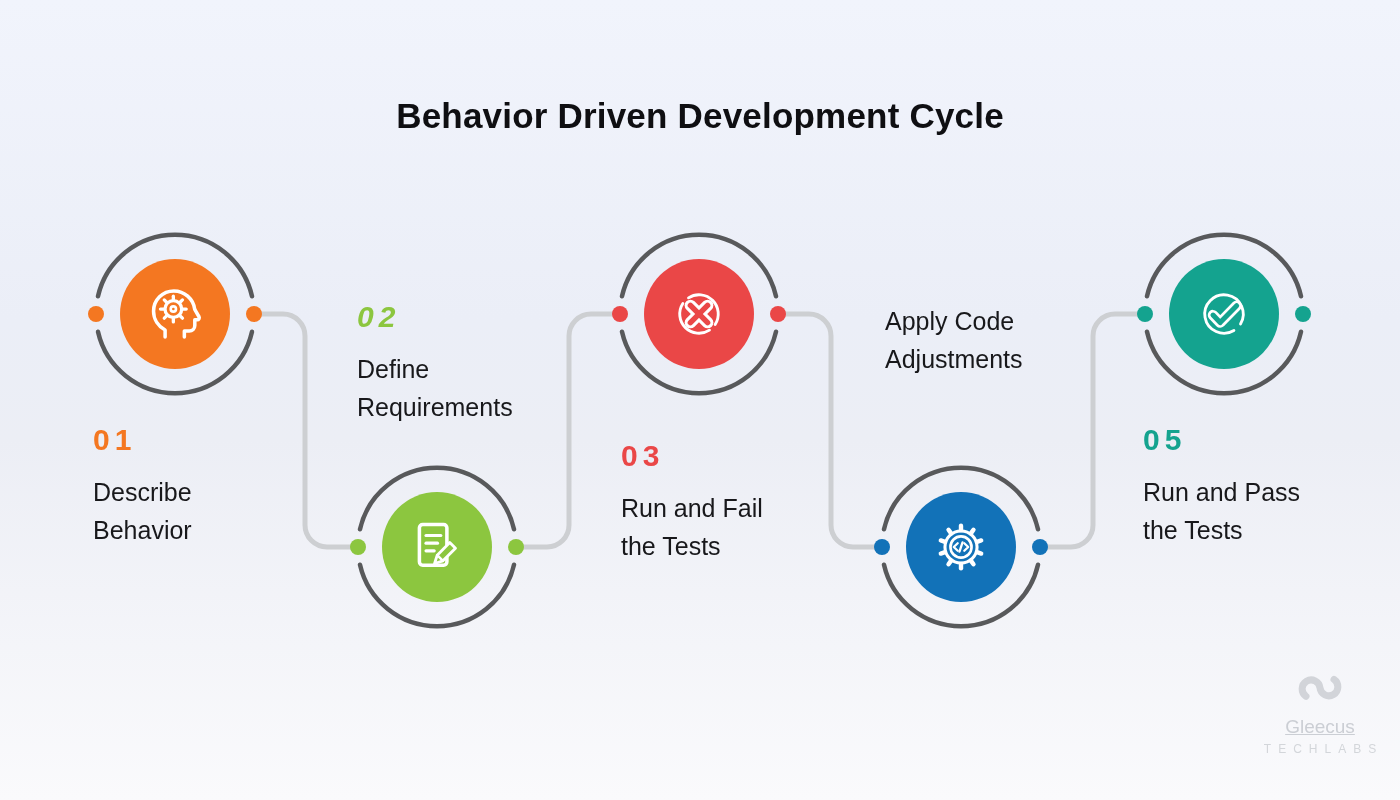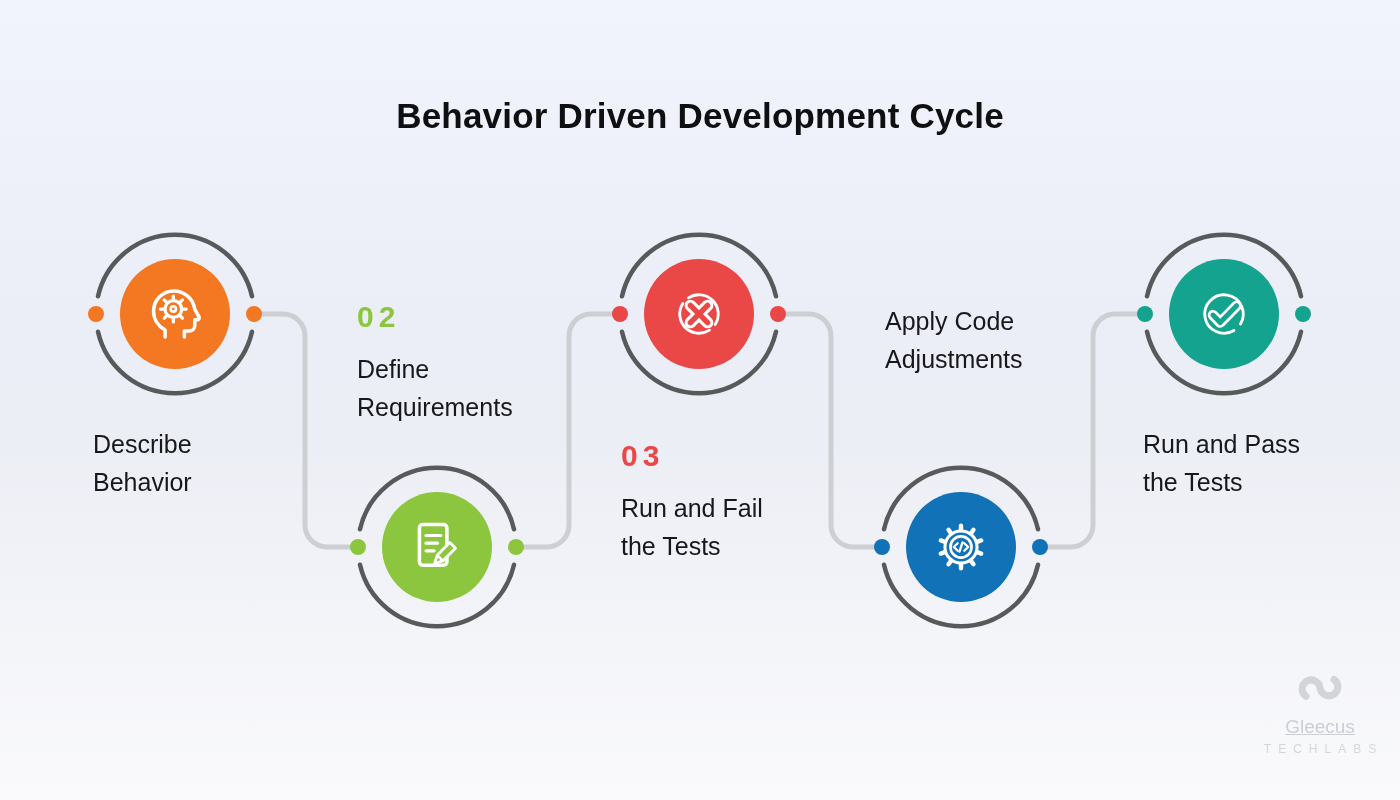--- a/index.html
+++ b/index.html
@@ -29,21 +29,21 @@
   .b5{left:1169px;top:259px;background:#14a38f;}
   .step-text{position:absolute;width:185px;}
   .step-num{
     font-size:30px;font-weight:700;letter-spacing:5px;line-height:30px;
     margin-bottom:18px;
   }
   .step-label{
     font-size:25px;line-height:38px;color:#18181b;max-width:175px;
   }
   .t1{left:93px;top:425px;}  .t1 .step-num{color:#f47721;}
-  .t2{left:357px;top:302px;} .t2 .step-num{color:#8cc63f;}
+  .t2{left:357px;top:302px;} .t2 .step-num{color:#8cc63f;font-style:italic;}
   .t3{left:621px;top:412px;margin-top:29px;} .t3 .step-num{color:#ea4747;}
   .t4{left:885px;top:302px;} .t4 .step-num{color:#1272b8;}
   .t5{left:1143px;top:425px;}.t5 .step-num{color:#14a38f;}
   .logo{
     position:absolute;left:1240px;top:666px;width:160px;
     text-align:center;color:#cbced4;
   }
   .logo svg{display:block;margin:0 auto 6px auto;}
   .logo-name{font-size:19px;font-weight:500;line-height:30px;color:#cbced4;text-decoration:underline;}
   .logo-sub{font-size:12px;letter-spacing:7px;color:#d3d6da;padding-left:7px;}
@@ -182,34 +182,36 @@
     <svg width="66" height="66" viewBox="-30 -30 60 60">
       <g fill="none" stroke-linecap="round" stroke-linejoin="round">
         <path d="M 9.02 15 A 17.5 17.5 0 1 1 15 9.02" stroke="#fff" stroke-width="2.6"></path>
         <path d="M -10 1 L -3.5 7.8 L 11.5 -7.5" stroke="#fff" stroke-width="9.5"></path>
         <path d="M -10 1 L -3.5 7.8 L 11.5 -7.5" stroke="#14a38f" stroke-width="4.6"></path>
       </g>
     </svg>
   </div>
 
   <div class="step-text t1">
+    <div class="step-num">01</div>
     <div class="step-label">Describe Behavior</div>
   </div>
   <div class="step-text t2">
     <div class="step-num">02</div>
     <div class="step-label">Define Requirements</div>
   </div>
   <div class="step-text t3">
     <div class="step-num">03</div>
     <div class="step-label">Run and Fail the Tests</div>
   </div>
   <div class="step-text t4">
     <div class="step-label">Apply Code Adjustments</div>
   </div>
   <div class="step-text t5">
+    <div class="step-num">05</div>
     <div class="step-label">Run and Pass the Tests</div>
   </div>
 
   <div class="logo">
     <svg width="56" height="40" viewBox="0 0 60 42">
       <path d="M15 32 A 9.6 9.6 0 1 1 30 23 A 9.6 9.6 0 1 0 45 14" fill="none" stroke="#d2d4d9" stroke-width="7.5" stroke-linecap="round"></path>
     </svg>
     <div class="logo-name">Gleecus</div>
     <div class="logo-sub">TECHLABS</div>
   </div>

